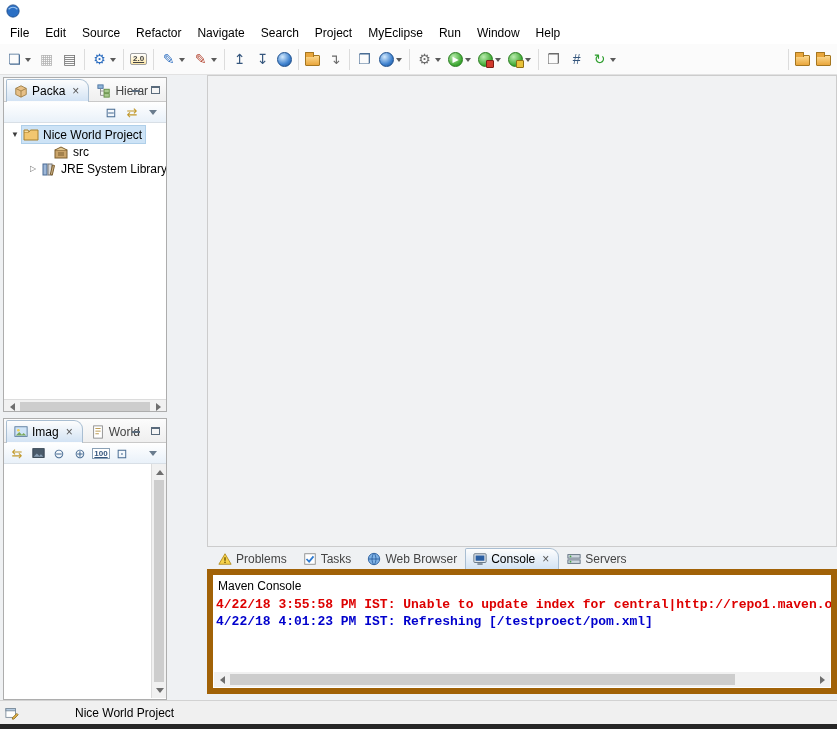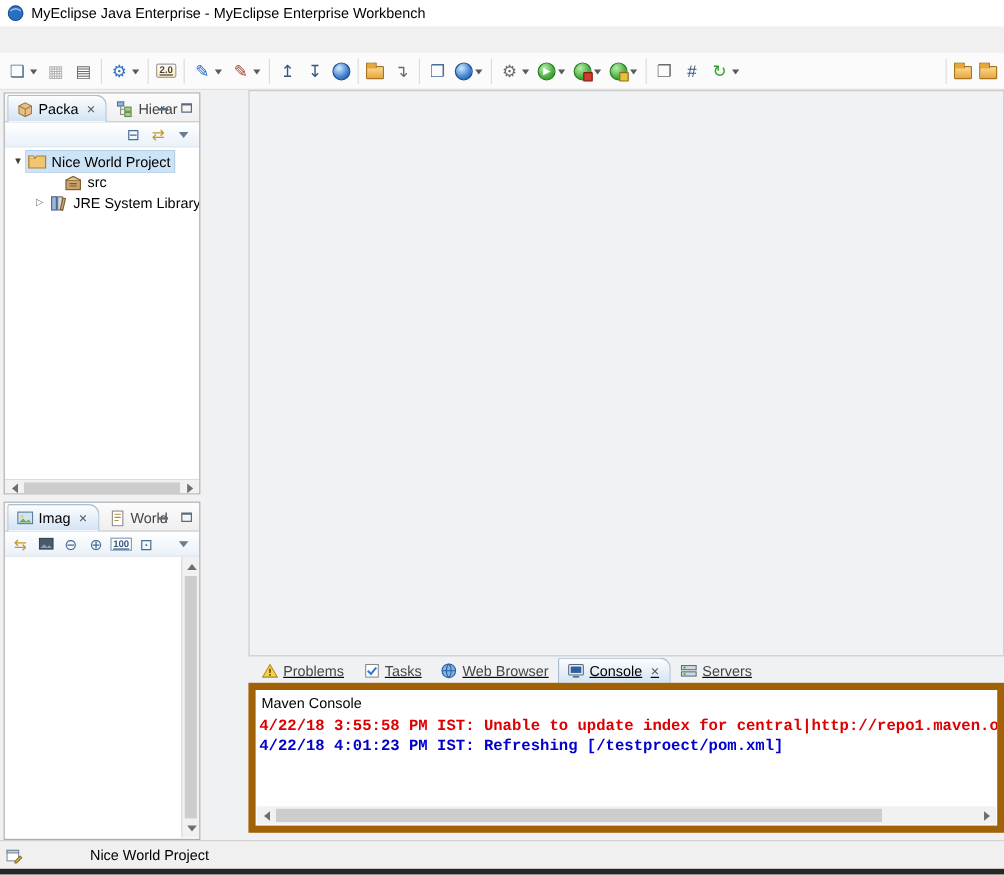--- a/index.html
+++ b/index.html
@@ -78,21 +78,21 @@
   .hthumb { flex:1; height:11px; margin:0 1px; background:#cdcdcd; }
   .imgbody { position:relative; background:#fff; height:calc(100% - 46px); }
   .vscroll { position:absolute; right:0; top:0; bottom:0; width:15px; background:#f1f1f1; border-left:1px solid #dcdcdc; }
   .vscroll .sbbtn { position:absolute; left:0; }
   .vscroll .top { top:0; } .vscroll .bot { bottom:0; }
   .vthumb { position:absolute; left:2px; right:2px; top:16px; bottom:16px; background:#cdcdcd; }
 
   
   .editor { position:absolute; left:207px; right:0; top:0; height:472px; background:#f1f2f3; border:1px solid #cccccc; }
   .console { position:absolute; left:207px; right:0; top:472px; bottom:0; }
-  .ctabrow { height:22px; display:flex; align-items:flex-end; padding-left:3px;text-decoration:underline; }
+  .ctabrow { height:22px; display:flex; align-items:flex-end; padding-left:3px; }
   .ctabrow .tab { height:22px; }
   .console-body { position:absolute; left:0; right:0; top:22px; bottom:6px; background:#fff; border:6px solid #a16207; }
   .console-title { font-size:12px; padding:4px 5px 3px; }
   .cline { font-family:"Liberation Mono", monospace; font-size:13px; font-weight:bold; height:17px; line-height:17px; white-space:nowrap; overflow:hidden; padding-left:3px; }
   .cline.error { color:var(--console-error,#dd0000); }
   .cline.info { color:var(--console-info,#0000cc); }
   .console-hscroll { position:absolute; left:1px; right:1px; bottom:1px; height:15px; background:#f1f1f1; display:flex; align-items:center; }
   .console-hscroll .hthumb { flex:0 0 82%; }
   .console-hscroll .track { flex:1; }
 
@@ -107,23 +107,35 @@
 <div class="window">
 
   <div class="titlebar">
     <span class="icon14">
       <svg width="16" height="16" viewBox="0 0 16 16">
           <circle cx="8" cy="8" r="7" fill="#2b6fc4"></circle>
           <path d="M3 6c3-3 7-3 10 0" stroke="#9cc4ef" stroke-width="1.3" fill="none"></path>
           <circle cx="8" cy="8" r="7" fill="none" stroke="#1b4c8c"></circle>
         </svg>
     </span>
-    <span class="ttl">MyEclipse Java Enterprise - MyEclipse Enterprise Workbench</span>
   </div>
 
+  <div class="menubar">
+    <span class="menu-item">File</span>
+    <span class="menu-item">Edit</span>
+    <span class="menu-item">Source</span>
+    <span class="menu-item">Refactor</span>
+    <span class="menu-item">Navigate</span>
+    <span class="menu-item">Search</span>
+    <span class="menu-item">Project</span>
+    <span class="menu-item">MyEclipse</span>
+    <span class="menu-item">Run</span>
+    <span class="menu-item">Window</span>
+    <span class="menu-item">Help</span>
+  </div>
 
   <div class="toolbar">
     <div class="tbtn">
       <span class="gl c-steel">❏</span>
       <span class="ddarr"></span>
     </div>
     <div class="tbtn">
       <span class="gl c-dis">▦</span>
     </div>
     <div class="tbtn">

